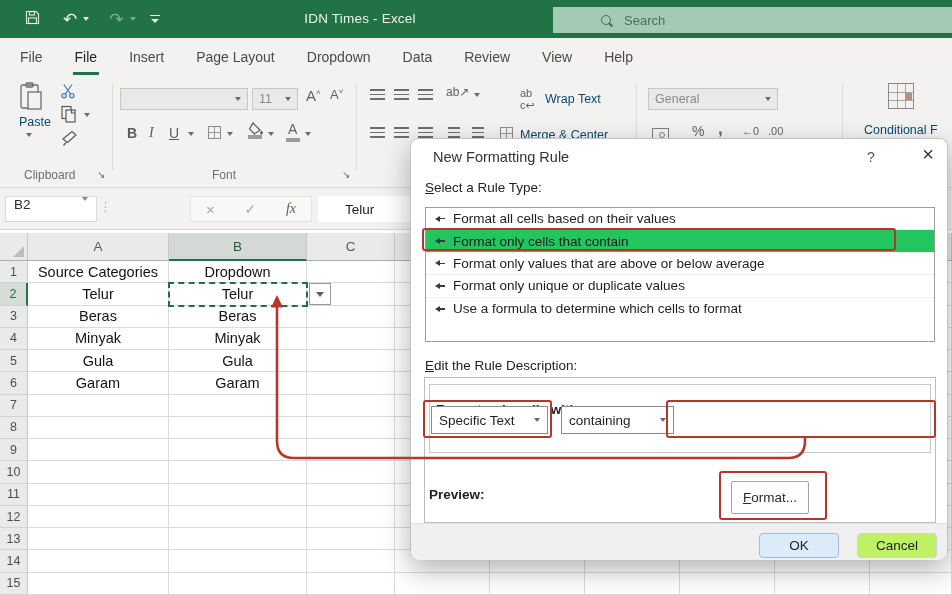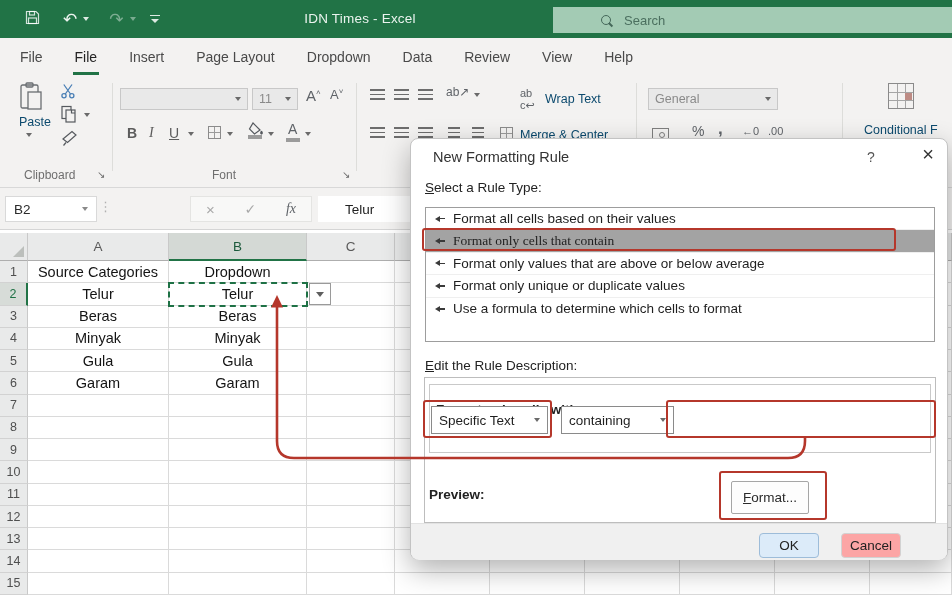--- a/index.html
+++ b/index.html
@@ -46,21 +46,21 @@
   .banknote { position:absolute; width:17px; height:11px; border:1px solid #7f7f7f; }
   .banknote::after { content:""; position:absolute; left:5.5px; top:2.5px; width:4px; height:4px; border:1px solid #7f7f7f; border-radius:50%; }
   .cf-ico { position:absolute; width:26px; height:26px; border:1.6px solid #8a8a8a;
     background:linear-gradient(#a5a5a5,#a5a5a5) 0 8px/100% 1.4px no-repeat, linear-gradient(#a5a5a5,#a5a5a5) 0 16px/100% 1.4px no-repeat,
                linear-gradient(#a5a5a5,#a5a5a5) 8px 0/1.4px 100% no-repeat, linear-gradient(#a5a5a5,#a5a5a5) 16px 0/1.4px 100% no-repeat; }
   .cf-ico::after { content:""; position:absolute; right:1px; top:9px; width:7px; height:7px; background:#bd8b84; }
   .rlabel { position:absolute; font-size:12.5px; color:#0c4a6e; }
 
   
   .fbar { position:absolute; left:0; top:188px; width:952px; height:42px; background:#f3f2f1; border-bottom:1px solid #d5d5d5; }
-  .namebox { position:absolute; left:5px; top:8px; width:92px; height:26px; background:#fff; border:1px solid #d9d9d9; display:flex; align-items:center; font-size:13.5px; color:#2b2b2b; padding:0 8px; }
+  .namebox { position:absolute; left:5px; top:8px; width:92px; height:26px; background:#fff; border:1px solid #d9d9d9; display:flex; font-size:13.5px; color:#2b2b2b; padding:0 8px; }
   .namebox .chev { margin-left:auto; border-top-color:#8a8a8a; }
   .fdots { position:absolute; left:99px; top:11px; color:#b0b0b0; font-size:13px; }
   .fbtns { position:absolute; left:190px; top:8px; width:122px; height:26px; background:#f8f8f7; border:1px solid #e4e4e2; display:flex; align-items:center; justify-content:space-around; }
   .fbtns .x { color:#a9a9a9; font-size:15px; }
   .fbtns .ck { color:#a9a9a9; font-size:14px; }
   .fbtns .fx { color:#5f6368; font-size:14px; font-style:italic; font-family:"Liberation Serif",serif; }
   .ffield { position:absolute; left:318px; top:8px; width:100px; height:26px; background:#fff; display:flex; align-items:center; padding-left:27px; font-size:13.5px; color:#222; }
 
   
   .grid { position:absolute; left:0; top:233px; width:952px; }
@@ -82,38 +82,38 @@
   .dialog { position:absolute; left:410px; top:138px; width:538px; height:422px; background:#fff; border:1px solid #c3c3c3; border-radius:8px; box-shadow:0 10px 28px rgba(0,0,0,.3); z-index:10; font-size:13.5px; color:#262626; }
   .dlg-title { position:absolute; left:22px; top:10px; font-size:14.5px; color:#333; }
   .dlg-help { position:absolute; left:452px; top:10px; font-size:14px; color:#555; width:16px; text-align:center; }
   .dlg-close { position:absolute; left:506px; top:4px; font-size:20px; color:#333; font-weight:300; width:22px; text-align:center; }
   .u-first { display:inline-block; }
   .u-first::first-letter { text-decoration:underline; }
   .dlg-label { position:absolute; font-size:13.5px; color:#222; }
   .rule-list { position:absolute; left:14px; top:68px; width:510px; height:135px; border:1px solid #9d9d9d; background:#fff; list-style:none; }
   .rule-item { height:22.4px; display:flex; align-items:center; padding-left:9px; border-bottom:1px solid #efefef; font-size:13.5px; color:#1f1f1f; }
   .rule-item:last-child { border-bottom:none; }
-  .rule-item.selected { background:#a3a3a3;font-family:Liberation Serif, serif; }
+  .rule-item.selected { background:#22c55e; }
   .bullet { position:relative; width:11px; height:8px; margin-right:7px; flex:0 0 auto; }
   .bullet::before { content:""; position:absolute; left:0; top:1px; border-top:3px solid transparent; border-bottom:3px solid transparent; border-right:5.5px solid #3a3a3a; }
   .bullet::after { content:""; position:absolute; left:5px; top:3.2px; width:5px; height:1.6px; background:#3a3a3a; }
   .outer-frame { position:absolute; left:13px; top:238px; width:512px; height:146px; border:1px solid #bdbdbd; }
   .inner-frame { position:absolute; left:18px; top:245px; width:502px; height:69px; border:1px solid #c9c9c9; }
   .bold { font-weight:bold; }
   .dd { position:absolute; height:28px; background:#fff; border:1px solid #8a8a8a; display:flex; align-items:center; padding:0 7px; font-size:13.5px; color:#1f1f1f; }
   .dd .chev { margin-left:auto; }
   .vfield { position:absolute; left:263px; top:267px; width:257px; height:28px; background:#fff; border:1px solid #8a8a8a; display:flex; align-items:center; padding-left:7px; font-size:13.5px; }
   .caret { display:inline-block; width:1px; height:15px; background:#111; margin-left:1px; }
   .refedit { position:absolute; right:2px; top:1px; width:22px; height:24px; border:1px solid #adadad; background:#fff; display:flex; align-items:center; justify-content:center; font-weight:bold; font-size:14px; color:#111; }
   .preview-box { position:absolute; left:75px; top:334px; width:228px; height:46px; border:1px solid #8d8d8d; display:flex; align-items:center; justify-content:center; font-size:15px; color:#2e2e2e; }
   .fmt-btn { position:absolute; left:320px; top:342px; width:78px; height:33px; border:1px solid #a6a6a6; background:#fdfdfd; border-radius:2px; display:flex; align-items:center; justify-content:center; font-size:13.5px; color:#2b2b2b; }
   .dlg-footer { position:absolute; left:0; top:384px; width:536px; height:37px; background:#f0f0f0; border-top:1px solid #e2e2e2; border-radius:0 0 8px 8px; }
-  .btn { position:absolute; top:9px; width:60px; height:25px; border-radius:4px; display:flex; align-items:center; justify-content:center; font-size:13.5px; color:#222; }
+  .btn { position:absolute; top:9px; width:80px; height:25px; border-radius:4px; display:flex; align-items:center; justify-content:center; font-size:13.5px; color:#222; }
   .btn.ok { left:348px; background:#dcebf9; border:1px solid #9dbcd9; }
-  .btn.cancel { left:430px; background:#fca5a5; border:1px solid #d2d2d2; }
+  .btn.cancel { left:446px; background:#bef264; border:1px solid #d2d2d2; }
 
   
   .redbox { position:absolute; border:2px solid #b5372b; border-radius:3px; z-index:20; }
   #annot-svg { position:absolute; left:0; top:0; z-index:21; pointer-events:none; }
 </style>
 </head>
 <body>
 
 <div id="stage">
 

